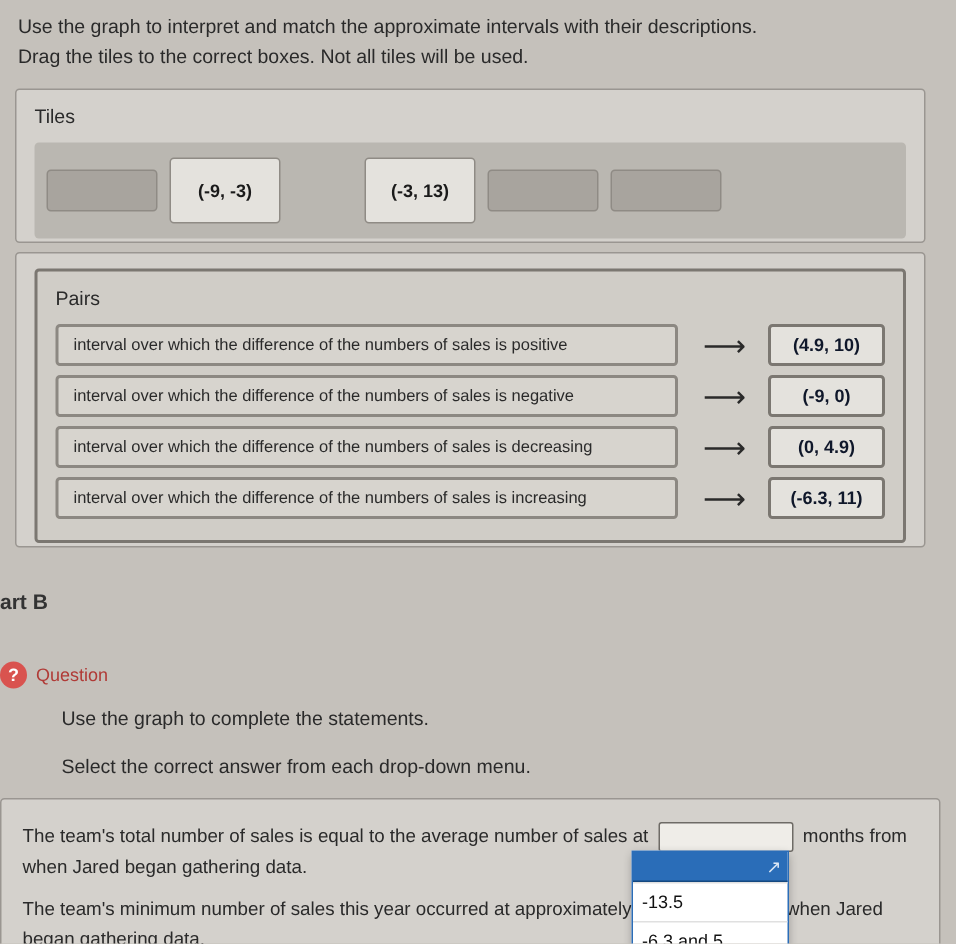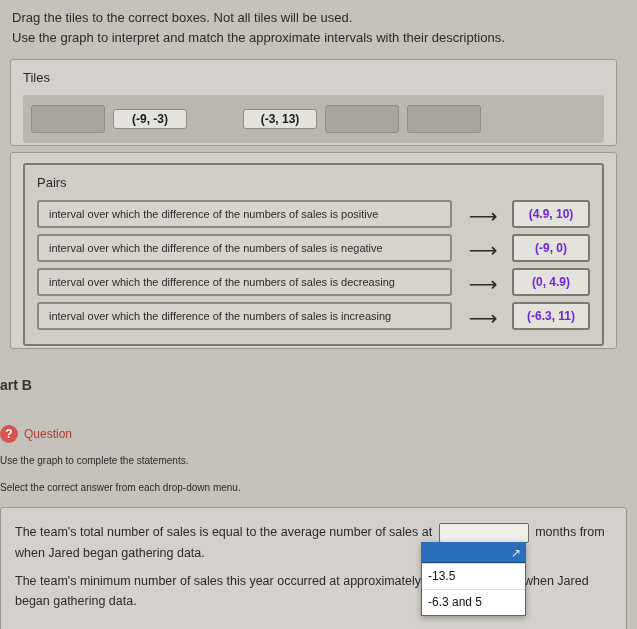--- a/index.html
+++ b/index.html
@@ -36,21 +36,21 @@
       background: #bab7b1;
       padding: 10px 8px;
       border-radius: 3px;
       align-items: center;
     }
     .tile {
       background: #e4e2dd;
       border: 1px solid #8f8b85;
       border-radius: 3px;
       min-width: 74px;
-      height: 20px;
+      height: 44px;
       display: flex;
       align-items: center;
       justify-content: center;
       font-size: 12px;
       font-weight: bold;
       color: #1a1a1a;
     }
     .tile-empty {
       background: #a8a49e;
       border: 1px solid #8f8b85;
@@ -60,21 +60,21 @@
     }
     .tile-gap { width: 40px; }
     .pairs-box {
       border: 2px solid #7b7771;
       border-radius: 3px;
       padding: 10px 12px 14px 12px;
       background: #d0cdc7;
     }
     .pair-row {
       display: flex;
-      align-items: flex-end;
+      align-items: center;
       gap: 10px;
       margin-top: 6px;
     }
     .pair-desc {
       flex: 1;
       background: #d7d4ce;
       border: 2px solid #8c8882;
       border-radius: 3px;
       padding: 6px 10px;
       font-size: 11px;
@@ -89,21 +89,21 @@
     }
     .pair-val {
       background: #e4e2dd;
       border: 2px solid #7b7771;
       border-radius: 3px;
       min-width: 78px;
       padding: 5px 8px;
       font-size: 12px;
       font-weight: bold;
       text-align: center;
-      color: #6d28d9;
+      color: #0f172a;
     }
     .section-b {
       margin-top: 28px;
       padding-left: 0;
     }
     .part-label {
       font-size: 14px;
       font-weight: bold;
       color: #333;
       margin-bottom: 32px;
@@ -124,23 +124,24 @@
       font-size: 12px;
       display: flex;
       align-items: center;
       justify-content: center;
     }
     .q-word {
       color: #b03a36;
       font-size: 12px;
     }
     .sub-instr {
-      font-size: 10px;
+      font-size: 13px;
       line-height: 1.5;
       margin-bottom: 12px;
+      margin-left: 41px;
     }
     .fill-panel {
       background: #d4d1cc;
       border: 1px solid #9a9691;
       border-radius: 3px;
       padding: 14px 14px;
       font-size: 12.5px;
       line-height: 1.6;
       position: relative;
     }
@@ -191,22 +192,22 @@
       border-top: 1px solid #e0e0e0;
     }
     .dd-item:first-of-type{ border-top:none;}
   </style>
 </head>
 <body>
 
 <div class="content-pad">
 
   <div class="instructions">
+    <div>Use the graph to interpret and match the approximate intervals with their descriptions.</div>
     <div>Drag the tiles to the correct boxes. Not all tiles will be used.</div>
-    <div>Use the graph to interpret and match the approximate intervals with their descriptions.</div>
   </div>
 
   <div class="panel">
     <div class="panel-title">Tiles</div>
     <div class="tiles-row">
       <div class="tile-empty"></div>
       <div class="tile">(-9, -3)</div>
       <div class="tile-gap"></div>
       <div class="tile">(-3, 13)</div>
       <div class="tile-empty"></div>

